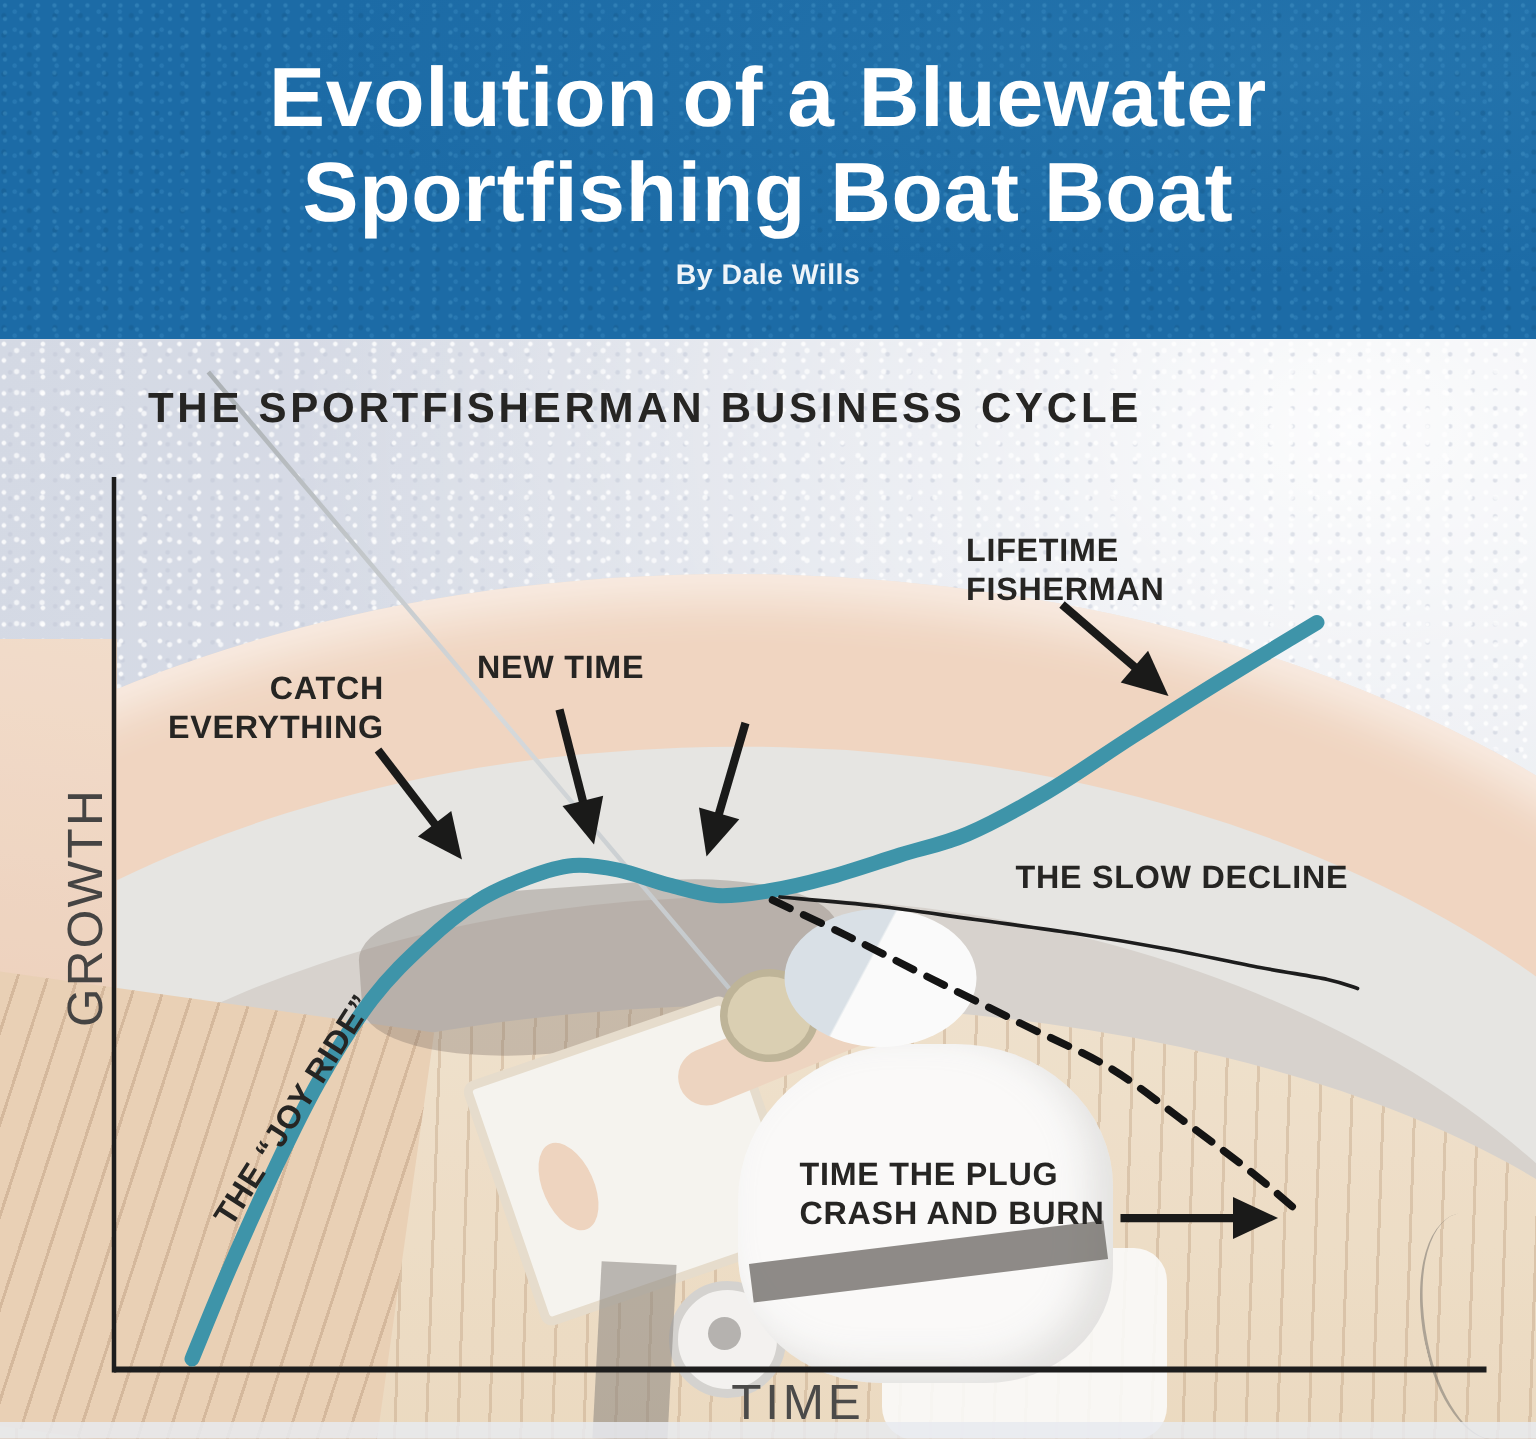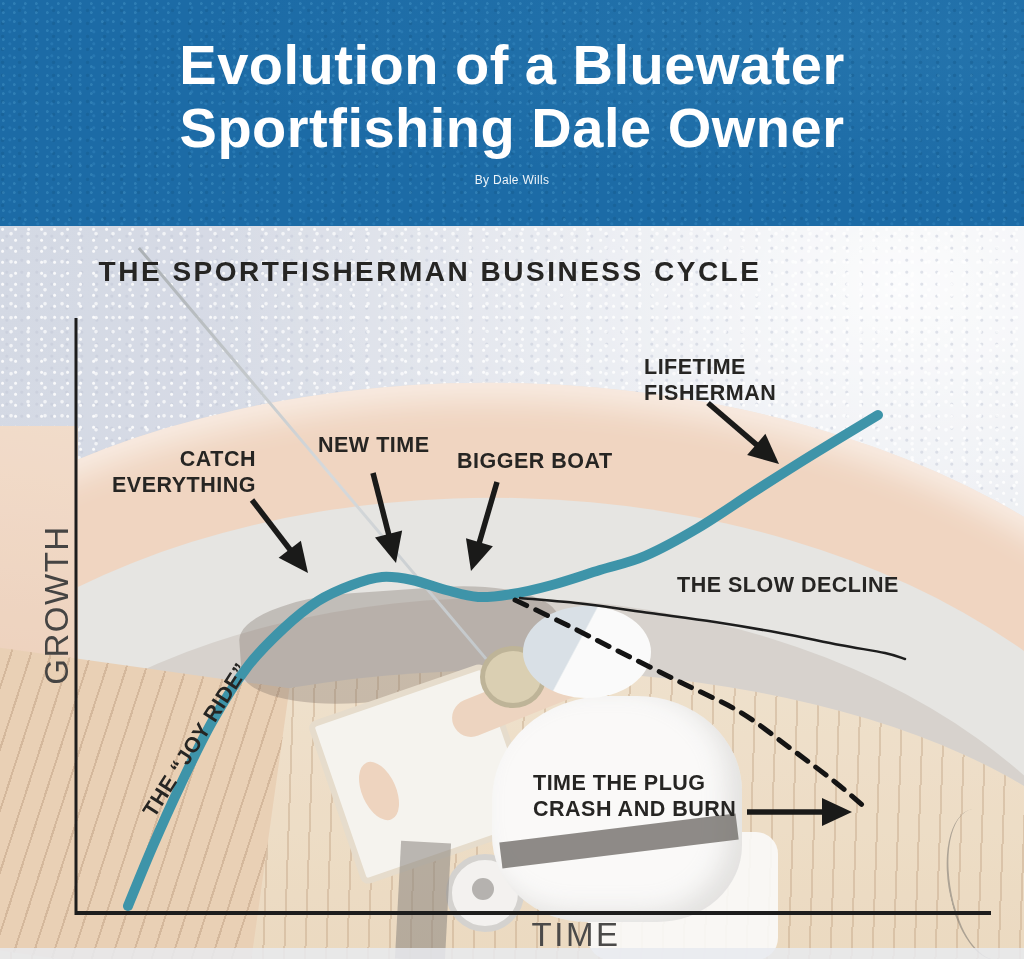--- a/index.html
+++ b/index.html
@@ -11,21 +11,21 @@
     background:
       radial-gradient(circle at 30% 40%, rgba(70,150,200,.45) 1px, transparent 1.8px),
       radial-gradient(circle at 70% 65%, rgba(58,140,196,.38) 1px, transparent 2px),
       radial-gradient(circle at 15% 80%, rgba(21,90,140,.45) 1.2px, transparent 2.2px),
       radial-gradient(ellipse at 85% 20%, rgba(44,124,178,.5), transparent 55%),
       #1C6BA6;
     background-size:11px 9px,14px 12px,17px 13px,100% 100%,100% 100%;
     color:#fff;text-align:center;}
   .banner h1{margin:34px 0 0 0;font-size:56px;line-height:1.12;font-weight:700;letter-spacing:.5px;}
   .banner h1 span{display:block;}
-  .byline{margin-top:14px;font-size:12px;font-weight:400;color:#eef4f9;letter-spacing:.3px;}
+  .byline{margin-top:14px;font-size:19px;font-weight:700;color:#eef4f9;letter-spacing:.3px;}
 
   
   .photo{position:absolute;left:0;top:226px;width:1024px;height:733px;overflow:hidden;
     background:
       radial-gradient(circle at 20% 30%, rgba(255,255,255,.85) 1px, transparent 2px),
       radial-gradient(circle at 65% 55%, rgba(255,255,255,.7) 1.2px, transparent 2.3px),
       radial-gradient(circle at 45% 85%, rgba(173,181,201,.5) 1px, transparent 2px),
       radial-gradient(ellipse at 88% 8%, rgba(255,255,255,.9), transparent 55%),
       linear-gradient(100deg,#c6ccdb 0%,#ccd2df 55%,#d6dbe5 100%);
     background-size:13px 11px,17px 14px,15px 12px,100% 100%,100% 100%;}
@@ -69,31 +69,31 @@
   
   #plot{position:absolute;left:0;top:0;width:1024px;height:959px;z-index:3;}
   .chart-title{position:absolute;left:0;top:256px;width:860px;text-align:center;z-index:4;
         font-size:28px;font-weight:700;letter-spacing:2.5px;color:#262523;}
   .anno{position:absolute;z-index:4;font-weight:700;font-size:21.5px;line-height:1.22;
         letter-spacing:.5px;color:#262523;white-space:pre-line;}
   .anno-rot{transform-origin:50% 50%;text-align:center;}
   .axis-label{position:absolute;z-index:4;font-weight:300;color:#454443;}
   .y-label{left:-63px;top:586px;width:240px;text-align:center;font-size:33px;letter-spacing:1.5px;
         transform:rotate(-90deg);}
-  .x-label{left:452px;top:916px;width:160px;text-align:center;font-size:33px;letter-spacing:2.5px;color:#4b4a49;padding-left:44px;}
+  .x-label{left:452px;top:916px;width:160px;text-align:center;font-size:33px;letter-spacing:2.5px;color:#4b4a49;}
 </style>
 </head>
 <body>
 
 <div class="stage">
 
   <div class="banner">
     <h1>
       <span>Evolution of a Bluewater</span>
-      <span>Sportfishing Dale Owner</span>
+      <span>Sportfishing Boat Boat</span>
     </h1>
     <div class="byline">By Dale Wills</div>
   </div>
 
   <div class="photo">
     <div class="ellipse hull"></div>
     <div class="ellipse gunwale"></div>
     <div class="ellipse cockpit"></div>
     <div class="hullside-left"></div>
     <div class="deck"></div>
@@ -131,21 +131,20 @@
       <polygon points="779,464 747.1215501842244,455.0689061508082 765.3683304407073,433.83085044244285" fill="#1a1a19"></polygon>
       <line x1="747" y1="812" x2="828" y2="812" stroke="#1a1a19" stroke-width="5.5"></line>
       <polygon points="852,812 822,826 822,798" fill="#1a1a19"></polygon>
     </svg>
 
   <div class="chart-title">THE SPORTFISHERMAN BUSINESS CYCLE</div>
 
   <div class="anno" style="left: 112px; top: 446px; text-align: right;">CATCH
 EVERYTHING</div>
   <div class="anno" style="left: 318px; top: 432px;">NEW TIME</div>
-  <div class="anno" style="left: 457px; top: 448px;">BIGGER BOAT</div>
   <div class="anno" style="left: 677px; top: 572px;">THE SLOW DECLINE</div>
   <div class="anno" style="left: 644px; top: 354px;">LIFETIME
 FISHERMAN</div>
   <div class="anno" style="left: 533px; top: 770px;">TIME THE PLUG
 CRASH AND BURN</div>
   <div class="anno anno-rot" style="left: 76px; top: 727px; width: 240px; transform: rotate(-57.5deg);">THE “JOY RIDE”</div>
 
   <div class="axis-label y-label">GROWTH</div>
   <div class="axis-label x-label">TIME</div>
 </div>

